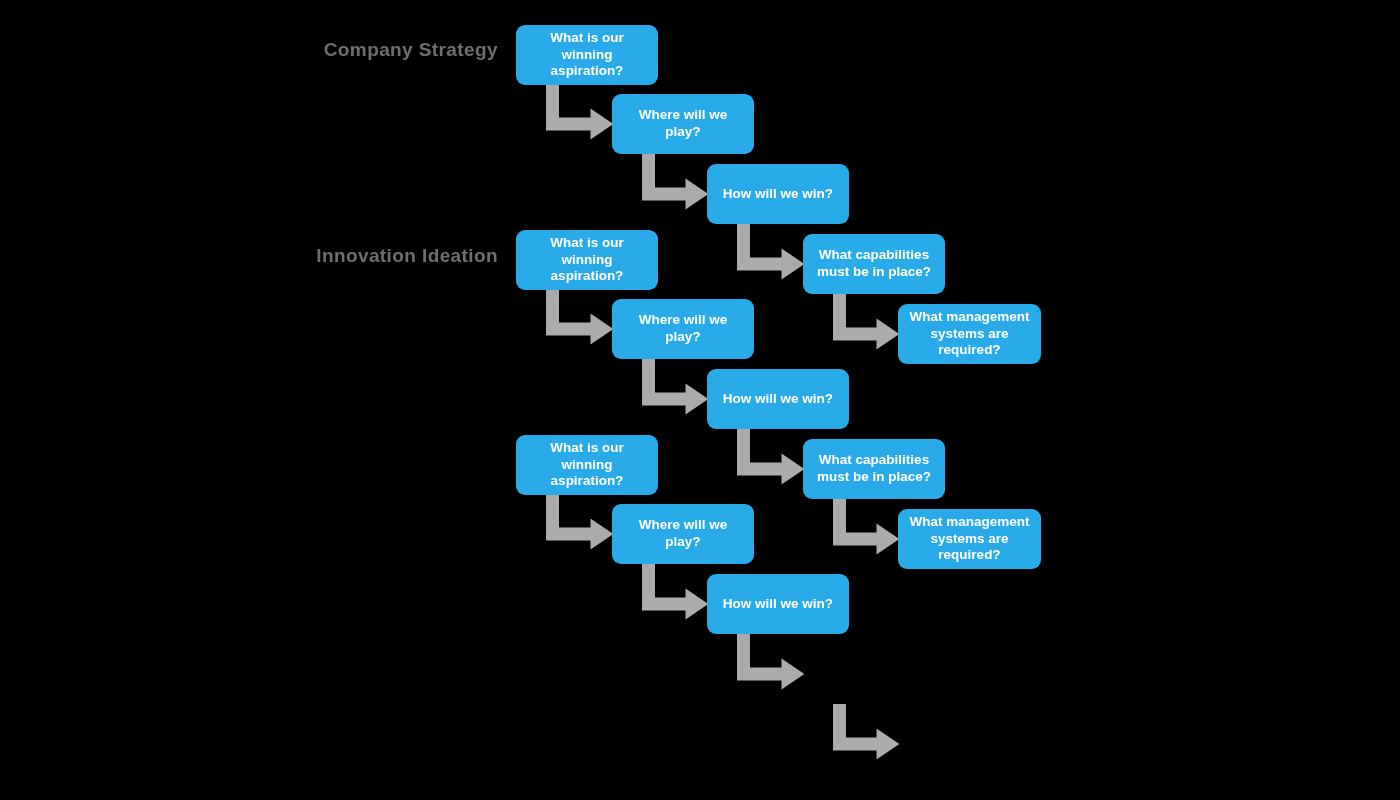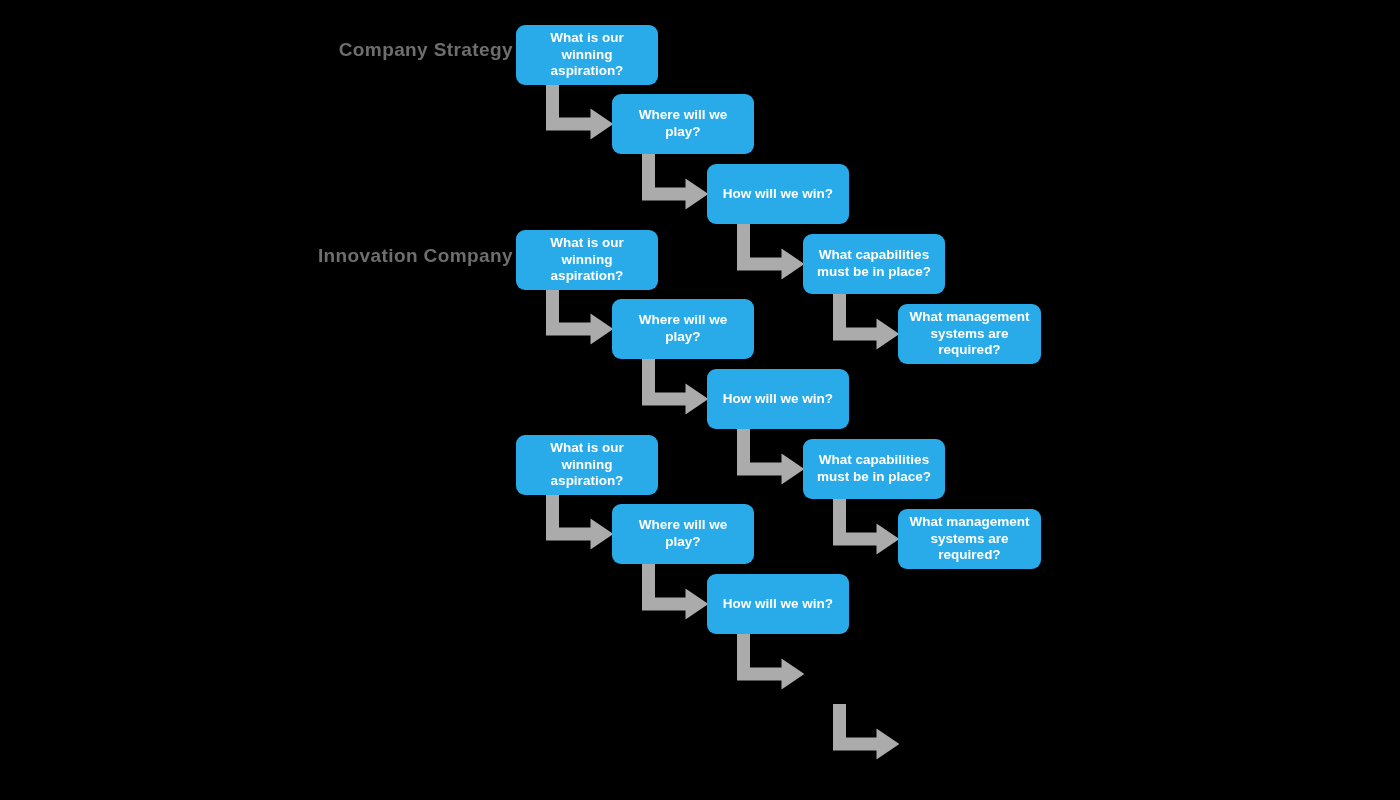--- a/index.html
+++ b/index.html
@@ -23,21 +23,20 @@
   .row-label {
     position: absolute;
     color: #6e6e6e;
     font-family: "Liberation Sans", sans-serif;
     font-size: 19px;
     font-weight: bold;
     letter-spacing: 0.4px;
     text-align: right;
     white-space: nowrap;
     transform: translateY(-50%);
-    padding-left: 15px;
   }
   .node {
     position: absolute;
     box-sizing: border-box;
     background: #29abe9;
     border-radius: 9px;
     color: #ffffff;
     font-family: "Liberation Sans", sans-serif;
     font-size: 13.5px;
     font-weight: bold;
@@ -117,21 +116,21 @@
     </div>
     <div class="connector" style="left: 832.5px; top: 704px; width: 66.5px; height: 56.5px;">
       <svg width="66.5" height="56.5" viewBox="0 0 66.5 56.5">
         <polygon points="0.0,0.0 13.0,0.0 13.0,33.5 43.5,33.5 43.5,24.5 66.5,40.0 43.5,55.5 43.5,46.5 0.0,46.5" fill="#ababab"></polygon>
       </svg>
     </div>
     <div class="row-label" style="left: 0px; width: 498px; top: 50px; color: rgb(110, 110, 110);">Company Strategy</div>
     <div class="node" style="left: 516px; top: 25px; width: 142px; height: 60px; background: rgb(41, 171, 233); color: rgb(255, 255, 255);">What is our winning aspiration?</div>
     <div class="node" style="left: 612px; top: 94px; width: 142px; height: 60px; background: rgb(41, 171, 233); color: rgb(255, 255, 255);">Where will we play?</div>
     <div class="node" style="left: 707px; top: 164px; width: 142px; height: 60px; background: rgb(41, 171, 233); color: rgb(255, 255, 255);">How will we win?</div>
-    <div class="row-label" style="left: 0px; width: 498px; top: 256px; color: rgb(110, 110, 110);">Innovation Company</div>
+    <div class="row-label" style="left: 0px; width: 498px; top: 256px; color: rgb(110, 110, 110);">Innovation Ideation</div>
     <div class="node" style="left: 516px; top: 230px; width: 142px; height: 60px; background: rgb(41, 171, 233); color: rgb(255, 255, 255);">What is our winning aspiration?</div>
     <div class="node" style="left: 612px; top: 299px; width: 142px; height: 60px; background: rgb(41, 171, 233); color: rgb(255, 255, 255);">Where will we play?</div>
     <div class="node" style="left: 707px; top: 369px; width: 142px; height: 60px; background: rgb(41, 171, 233); color: rgb(255, 255, 255);">How will we win?</div>
     <div class="node" style="left: 803px; top: 234px; width: 142px; height: 60px; background: rgb(41, 171, 233); color: rgb(255, 255, 255);">What capabilities must be in place?</div>
     <div class="node" style="left: 898px; top: 304px; width: 143px; height: 60px; background: rgb(41, 171, 233); color: rgb(255, 255, 255);">What management systems are required?</div>
     <div class="node" style="left: 516px; top: 435px; width: 142px; height: 60px; background: rgb(41, 171, 233); color: rgb(255, 255, 255);">What is our winning aspiration?</div>
     <div class="node" style="left: 612px; top: 504px; width: 142px; height: 60px; background: rgb(41, 171, 233); color: rgb(255, 255, 255);">Where will we play?</div>
     <div class="node" style="left: 707px; top: 574px; width: 142px; height: 60px; background: rgb(41, 171, 233); color: rgb(255, 255, 255);">How will we win?</div>
     <div class="node" style="left: 803px; top: 439px; width: 142px; height: 60px; background: rgb(41, 171, 233); color: rgb(255, 255, 255);">What capabilities must be in place?</div>
     <div class="node" style="left: 898px; top: 509px; width: 143px; height: 60px; background: rgb(41, 171, 233); color: rgb(255, 255, 255);">What management systems are required?</div>

